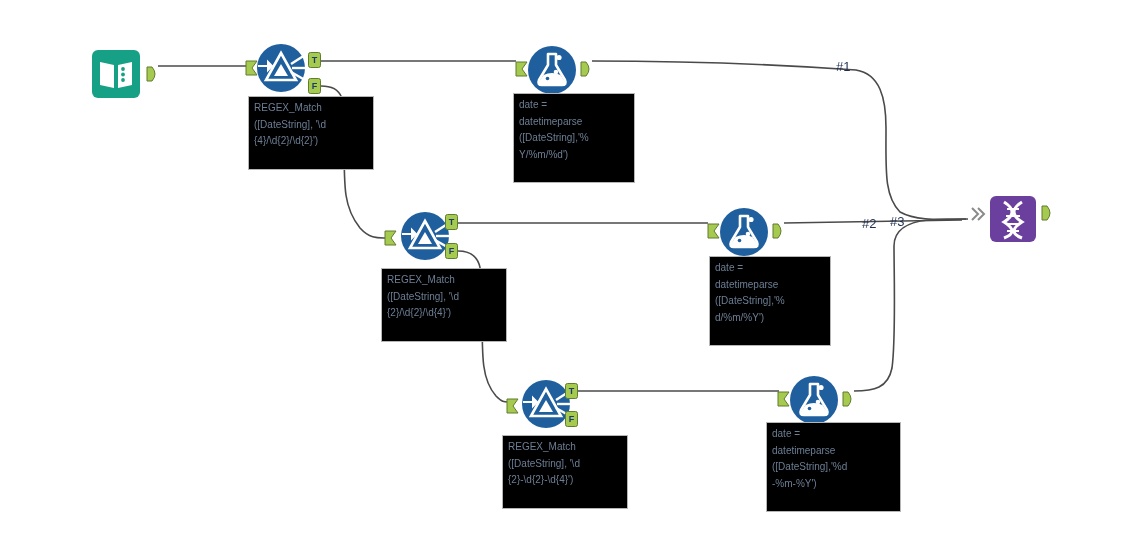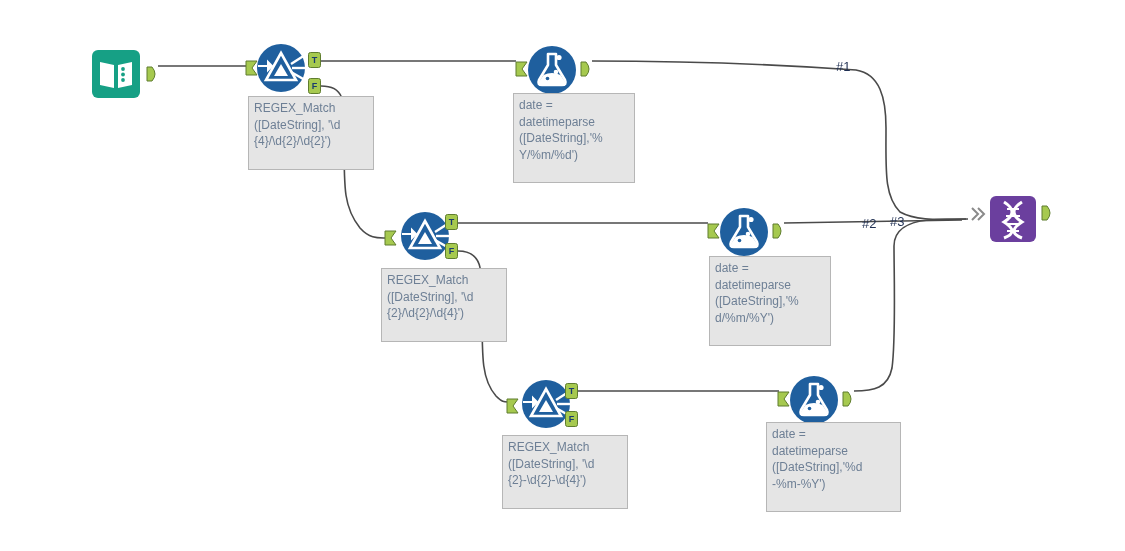--- a/index.html
+++ b/index.html
@@ -48,24 +48,24 @@
     color: #1b3c6e;
     line-height: 16px;
     width: 13px;
     text-align: center;
     pointer-events: none;
   }
 
   .annotation {
     position: absolute;
     border: 1px solid #b6b6b6;
-    background: #e5e5e5;
+    background: #000000;
     color: #6d7f95;
     font-family: "Liberation Sans", sans-serif;
-    font-size: 12px;
+    font-size: 10px;
     line-height: 16.5px;
     padding: 3px 4px 16px 5px;
     box-sizing: border-box;
     white-space: pre-wrap;
     word-break: break-word;
   }
 
   .conn-label {
     position: absolute;
     font-family: "Liberation Sans", sans-serif;

